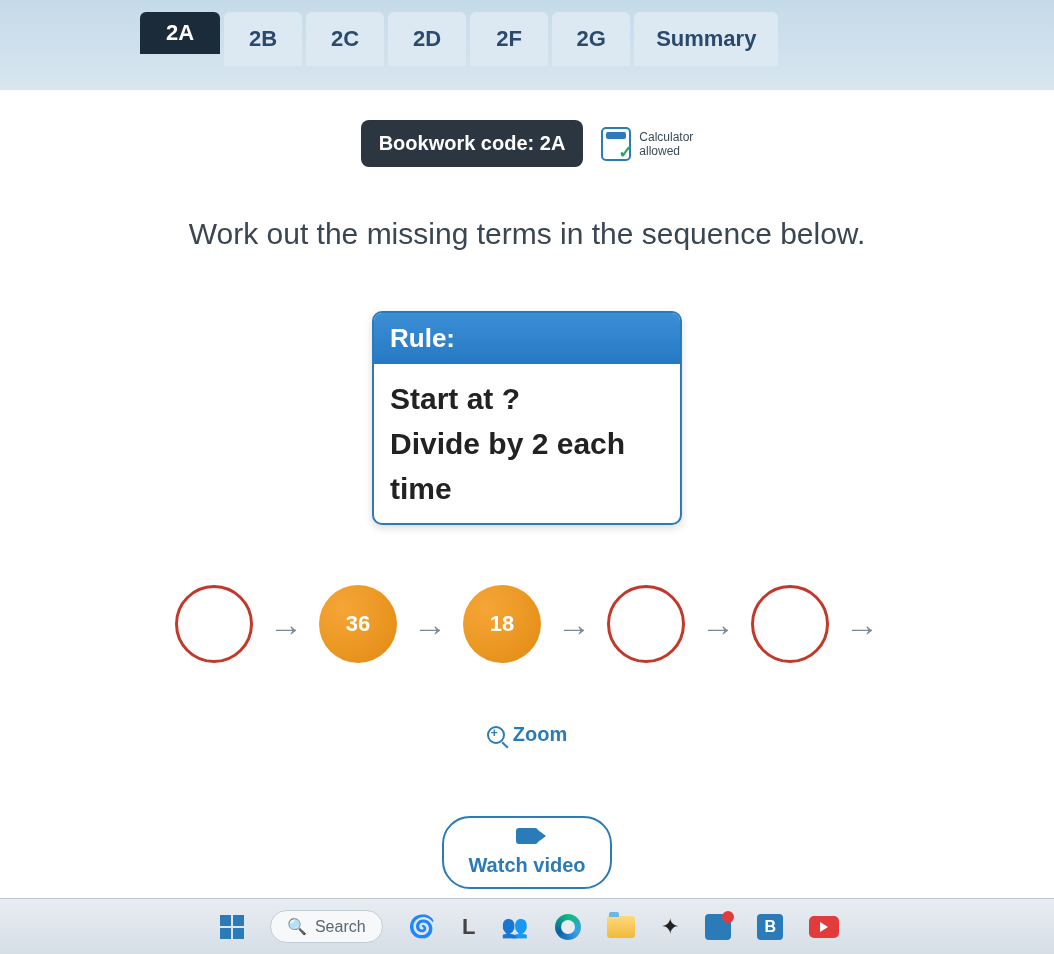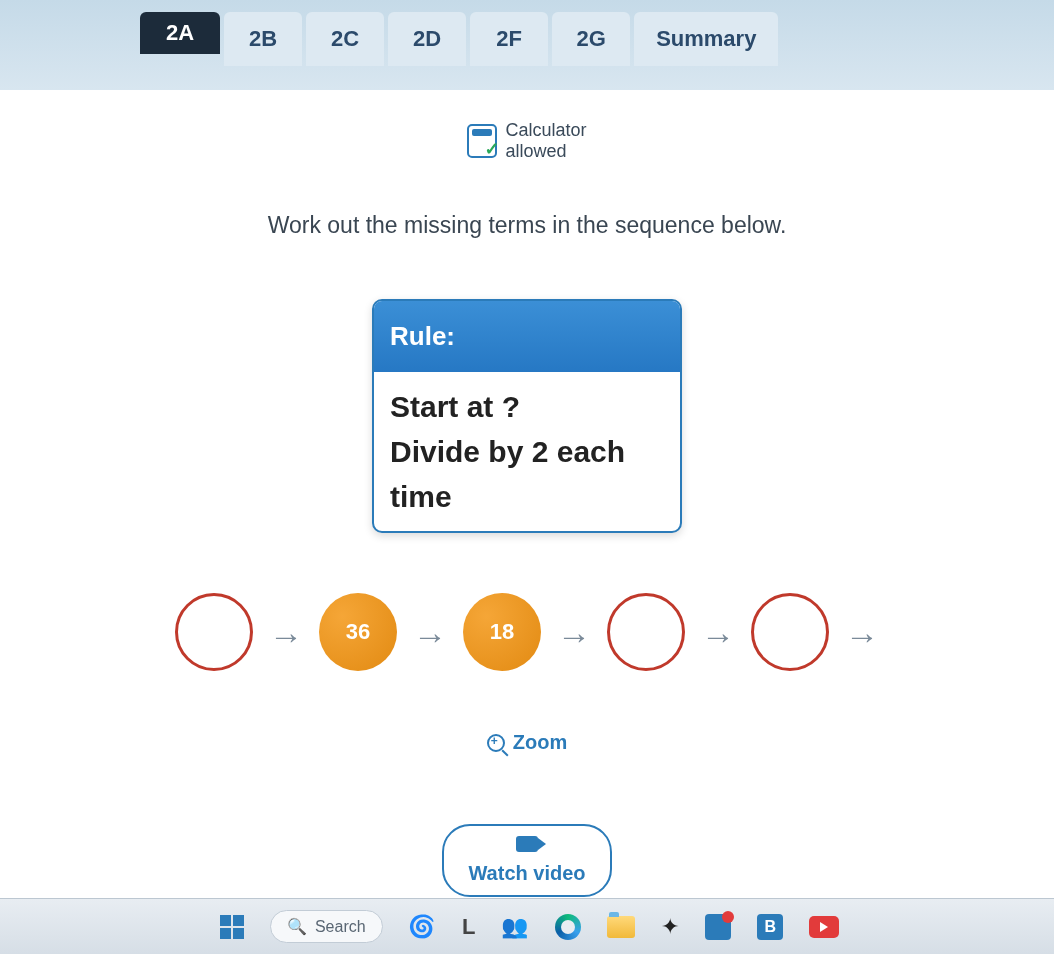--- a/index.html
+++ b/index.html
@@ -6,29 +6,29 @@
 body { width: 1054px; height: 954px; background: #e8eff5; overflow: hidden; position: relative; }
 
 .tabs { display: flex; gap: 4px; padding: 12px 0 0 140px; background: linear-gradient(#c5dae8,#d8e6f0); height: 90px; align-items: flex-start; }
 .tab { background: #dde9f2; border-radius: 6px 6px 0 0; padding: 14px 22px; font-weight: 700; color: #2b4a6b; font-size: 22px; cursor: pointer; min-width: 78px; text-align: center; }
 .tab.active { background: #1c2b3a; color: #fff; padding: 8px 26px; }
 
 .content { background: #fff; margin: 0; padding: 30px 40px 40px; min-height: 760px; position: relative; }
 
 .header-row { display: flex; justify-content: center; align-items: center; gap: 18px; margin-bottom: 50px; }
 .bookwork { background: #2b3640; color: #fff; padding: 12px 18px; border-radius: 8px; font-weight: 600; font-size: 20px; }
-.calc { display: flex; align-items: center; gap: 8px; color: #3a4a5a; font-size: 18px; }
+.calc { display: flex; align-items: center; gap: 8px; color: #3a4a5a; font-size: 12px; }
 .calc-icon { width: 30px; height: 34px; border: 2px solid #2b7bb9; border-radius: 5px; position: relative; background: #fff; }
 .calc-icon::before { content: ""; position: absolute; top: 3px; left: 3px; right: 3px; height: 7px; background: #2b7bb9; border-radius: 2px; }
 .calc-icon::after { content: "✓"; position: absolute; bottom: -4px; right: -4px; color: #2aa85a; font-weight: bold; font-size: 18px; }
 
-.question { text-align: center; font-size: 23px; color: #3a4652; margin-bottom: 60px; padding: 0 40px; }
+.question { text-align: center; font-size: 30px; color: #3a4652; margin-bottom: 60px; padding: 0 40px; }
 
 .rule-box { width: 310px; margin: 0 auto 60px; border: 2px solid #2b7bb9; border-radius: 10px; overflow: hidden; box-shadow: 0 3px 8px rgba(0,0,0,0.15); background:#fff; }
-.rule-head { background: linear-gradient(#3b8fd6,#2678c4); color: #fff; font-weight: 700; font-size: 26px; padding: 20px 16px; }
+.rule-head { background: linear-gradient(#3b8fd6,#2678c4); color: #fff; font-weight: 700; font-size: 26px; padding: 10px 16px; }
 .rule-body { padding: 12px 16px; font-size: 30px; color: #222; line-height: 1.5; font-weight: 600; }
 
 .sequence { display: flex; align-items: center; justify-content: center; gap: 16px; margin-bottom: 60px; }
 .circ { width: 78px; height: 78px; border-radius: 50%; display: flex; align-items: center; justify-content: center; font-weight: 700; font-size: 22px; }
 .circ.empty { border: 3px solid #c0392b; background: #fff; }
 .circ.filled { background: radial-gradient(circle at 30% 30%, #f5a637, #e28a12); color: #fff; }
 .arrow { color: #7a8a99; font-size: 34px; }
 
 .zoom { display: flex; align-items: center; justify-content: center; gap: 8px; color: #2b7bb9; font-weight: 600; font-size: 20px; margin-bottom: 70px; cursor: pointer; }
 .zoom-icon { width: 18px; height: 18px; border: 2px solid #2b7bb9; border-radius: 50%; position: relative; }
@@ -65,20 +65,21 @@
   <div class="tab">2C</div>
   <div class="tab">2D</div>
   <div class="tab">2F</div>
   <div class="tab">2G</div>
   <div class="tab">Summary</div>
 </div>
 
 <div class="content">
 
   <div class="header-row">
+    <div class="bookwork">Bookwork code: 2A</div>
     <div class="calc">
       <div class="calc-icon"></div>
       <div>
         <div>Calculator</div>
         <div>allowed</div>
       </div>
     </div>
   </div>
 
   <div class="question">Work out the missing terms in the sequence below.</div>

